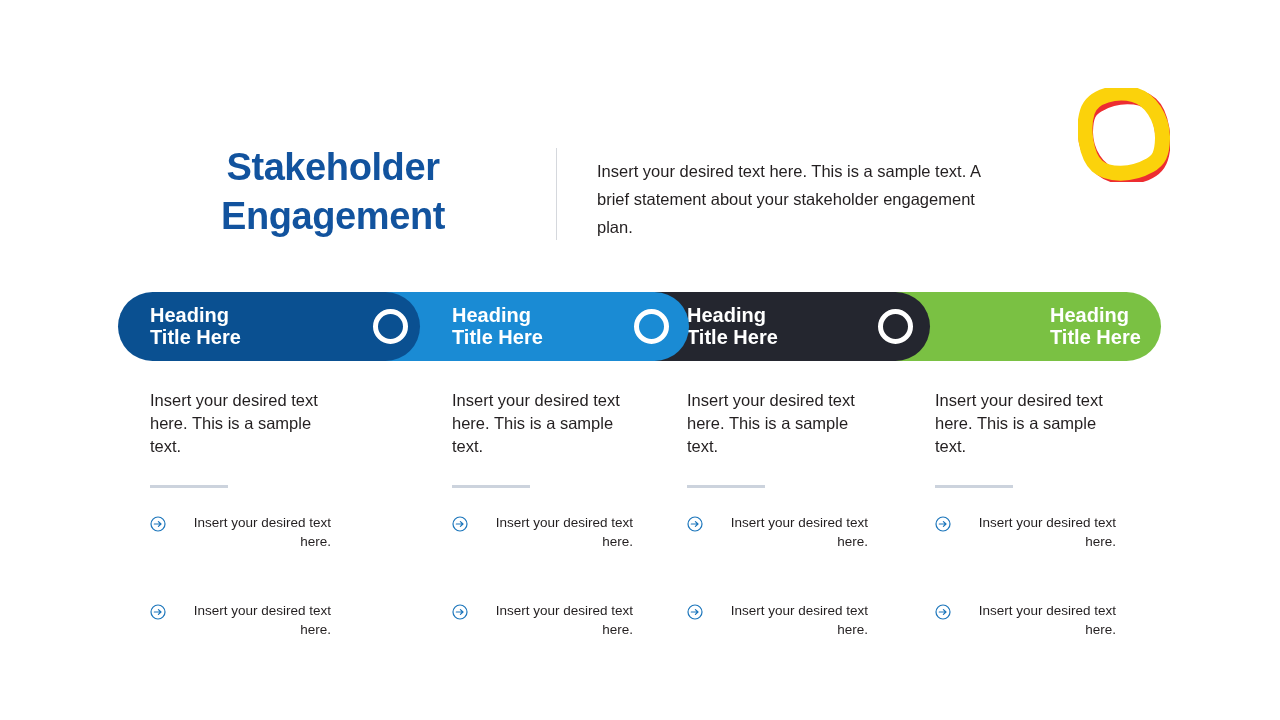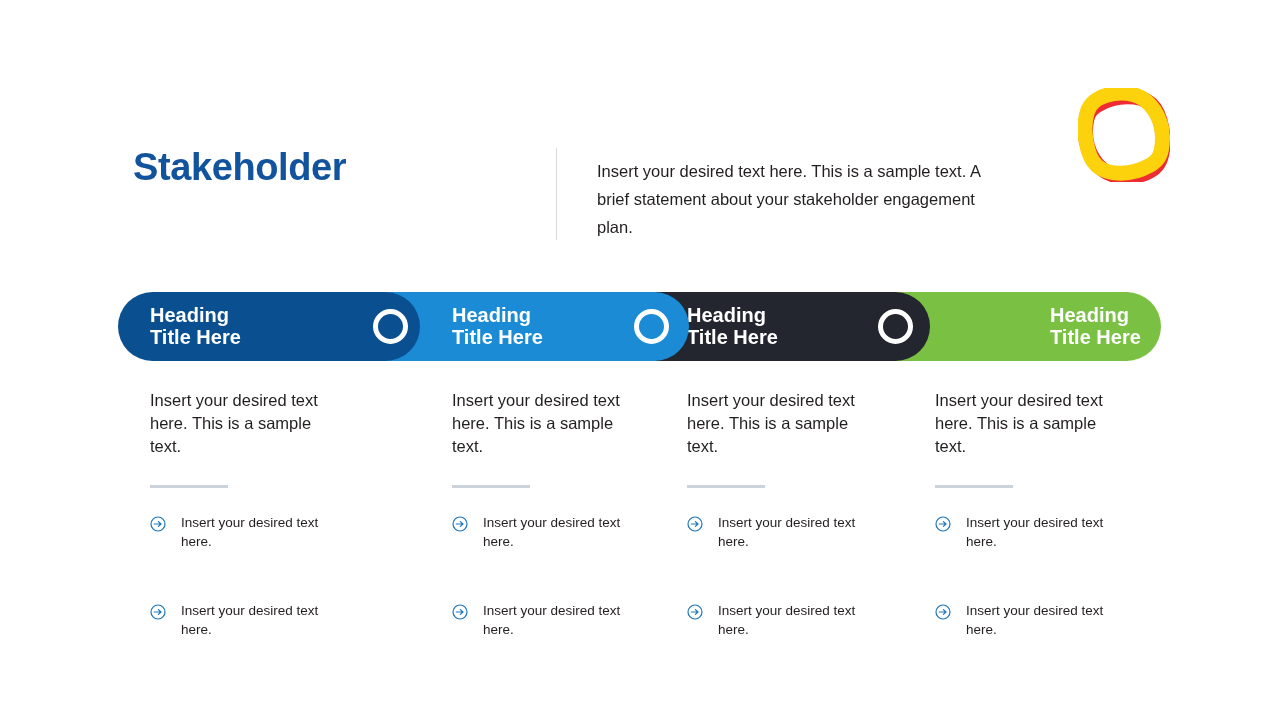--- a/index.html
+++ b/index.html
@@ -21,20 +21,21 @@
   
   #title {
     position:absolute;
     left:133px; top:143px;
     width:400px;
     font-size:38px;
     font-weight:bold;
     line-height:49px;
     color:#12539e;
     letter-spacing:-0.4px;
+    text-align:center;
   }
   #title .ln { display:block; }
 
   #divider {
     position:absolute;
     left:556px; top:148px;
     width:1px; height:92px;
     background:#d5d8dd;
   }
 
@@ -92,20 +93,21 @@
   }
   .col-rule {
     margin-top:27px;
     width:78px; height:3px;
     background:#ccd3dd;
   }
   .bullet {
     margin-top:26px;
     display:flex;
     align-items:flex-start;
+    text-align:right;
   }
   .bullet .bi {
     flex:0 0 auto;
     width:16px; height:16px;
     margin-top:2px;
     margin-right:15px;
   }
   .bullet .btxt {
     width:150px;
     font-size:13.5px;
@@ -125,20 +127,21 @@
     </defs>
     <g transform="rotate(-6 46 47)">
       <path d="M24 14 C42 6 66 8 76 19 C86 30 87 58 80 74 C73 90 48 92 32 86 C16 80 6 60 8 40 C10 24 14 18 24 14 Z" fill="none" stroke="#ed2d31" stroke-width="15" stroke-linejoin="round"></path>
       <path d="M24 14 C42 6 66 8 76 19 C86 30 87 58 80 74 C73 90 48 92 32 86 C16 80 6 60 8 40 C10 24 14 18 24 14 Z" fill="none" stroke="#fbd20b" stroke-width="15" stroke-linejoin="round" transform="rotate(180 46 47)"></path>
     </g>
   </svg>
 </div>
 
 <div id="title" style="color: rgb(18, 83, 158);">
   <span class="ln">Stakeholder</span>
+  <span class="ln">Engagement</span>
 </div>
 
 <div id="divider" style="background: rgb(213, 216, 221);"></div>
 
 <div id="intro">Insert your desired text here. This is a sample text. A brief statement about your stakeholder engagement plan.</div>
 
 <div id="banner">
 
   <div class="seg last" style="left: 695px; width: 348px; z-index: 1; background: rgb(122, 193, 67);">
     <div class="seg-head" style="left:237px;">

